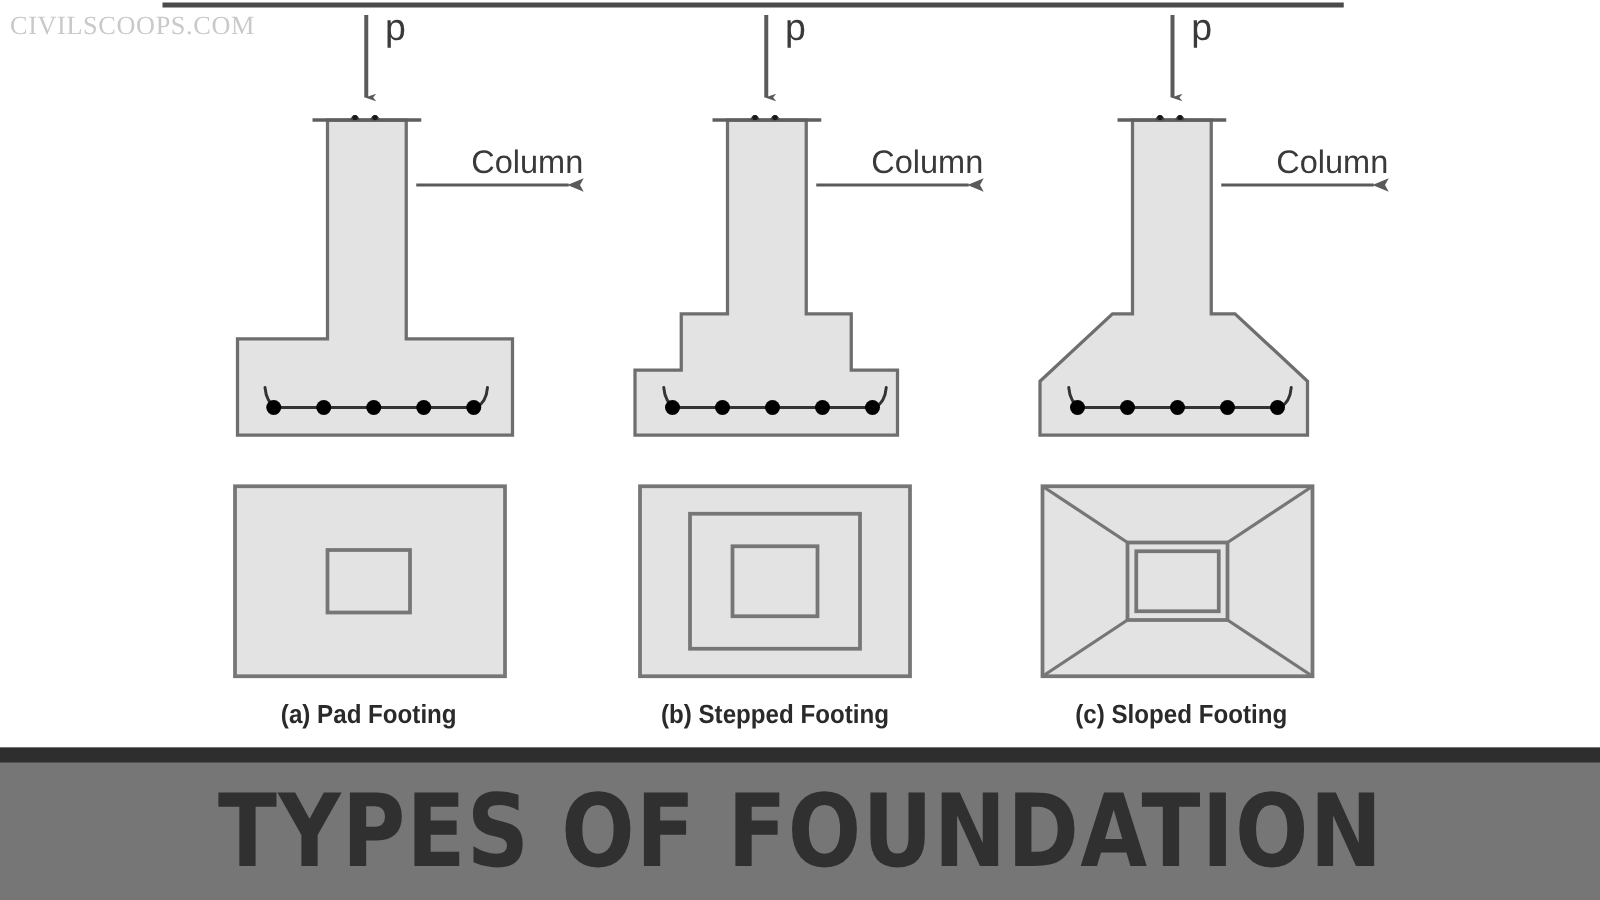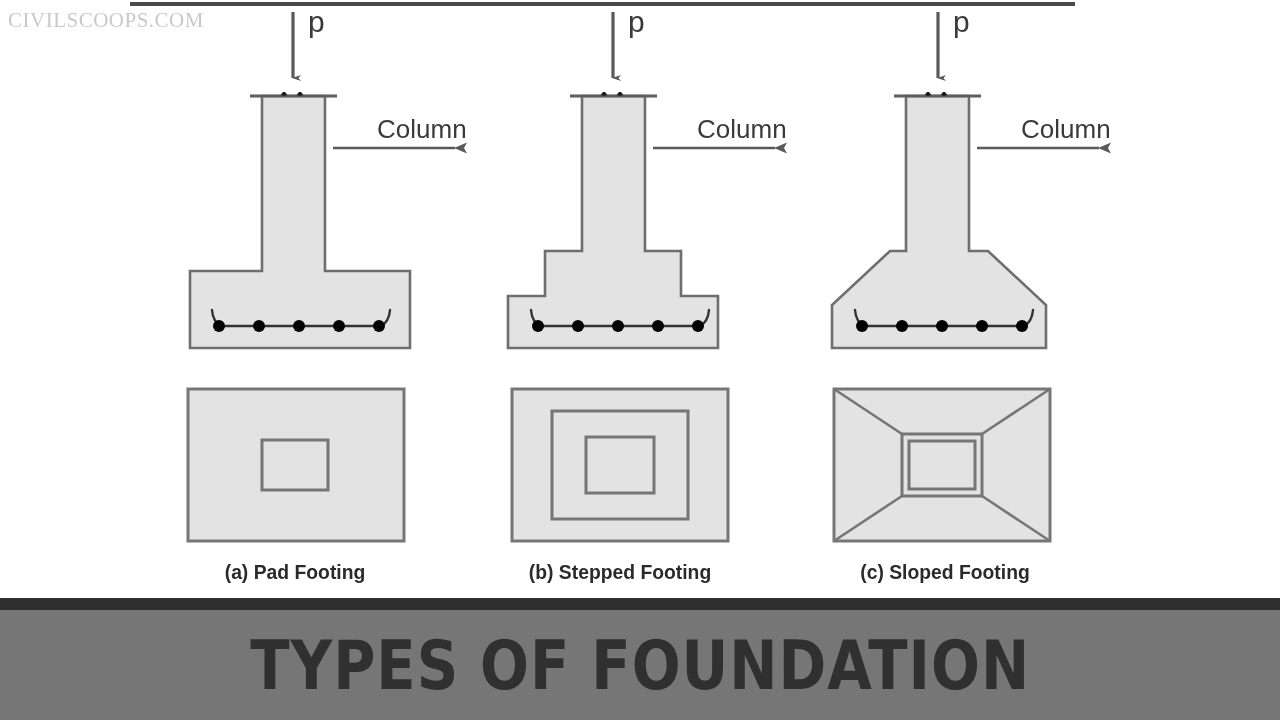--- a/index.html
+++ b/index.html
@@ -81,21 +81,21 @@
     position: absolute;
     left: 0;
     top: 12px;
     width: 1280px;
     height: 110px;
     display: flex;
     align-items: center;
     justify-content: center;
     font-family: "DejaVu Sans", sans-serif;
     font-weight: bold;
-    font-size: 60px;
+    font-size: 72px;
     color: #303030;
     letter-spacing: 1px;
     transform-origin: center center;
     white-space: nowrap;
   }
   #banner-title span {
     display: inline-block;
     transform: scaleX(0.96) scaleY(1.12);
   }
 </style>

